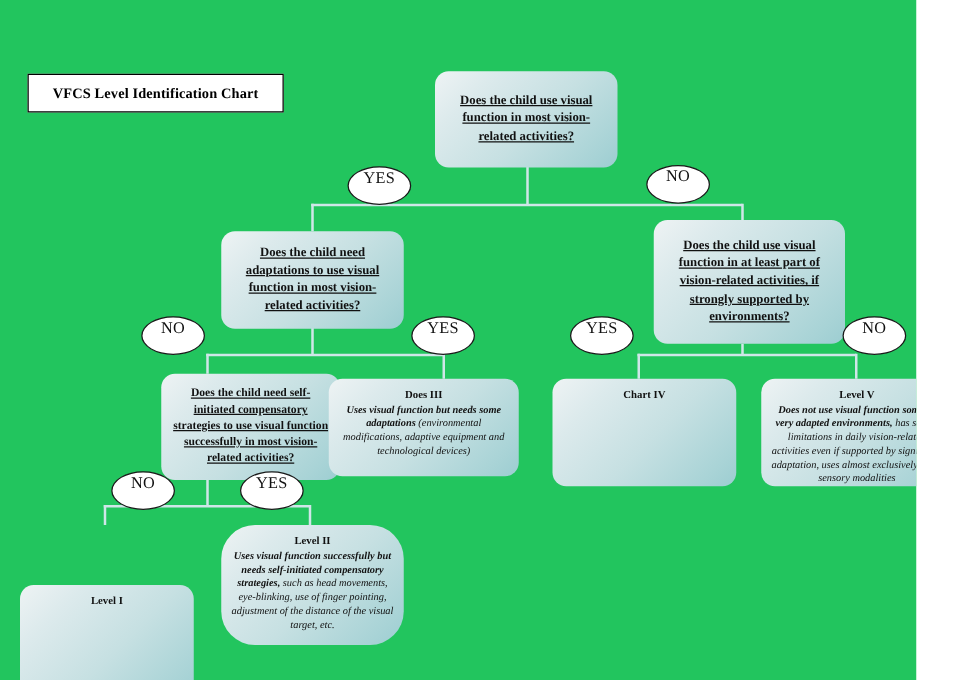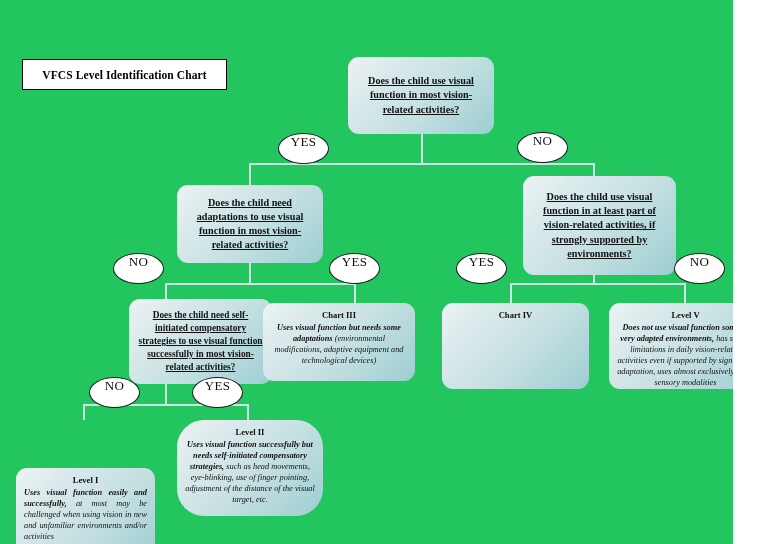--- a/index.html
+++ b/index.html
@@ -173,21 +173,21 @@
   </div>
   <div class="oval" style="left:674px; top:253px; width:51px; height:31px;">
     <span>NO</span>
   </div>
 
   <div class="node q-node" style="left:94px; top:299px; width:143px; height:85px; font-size:9.3px;margin-left:35px;">
     <span class="inner">Does the child need self-initiated compensatory strategies to use visual function successfully in most vision-related activities?</span>
   </div>
 
   <div class="node lvl-node" style="left:263px; top:303px; width:152px; height:78px;">
-    <span class="hdr">Chart III</span>
+    <span class="hdr">Does III</span>
     <span class="body"><span class="b">Uses visual function but needs some adaptations</span><span> (environmental modifications, adaptive equipment and technological devices)</span></span>
   </div>
 
   <div class="node lvl-node" style="left:442px; top:303px; width:147px; height:86px;">
     <span class="hdr">Chart IV</span>
   </div>
 
   <div class="node lvl-node" style="left:609px; top:303px; width:153px; height:86px;">
     <span class="hdr">Level V</span>
     <span class="body"><span class="b">Does not use visual function some in very adapted environments,</span><span> has severe limitations in daily vision-related activities even if supported by significant adaptation, uses almost exclusively other sensory modalities</span></span>
@@ -195,21 +195,20 @@
 
   <div class="oval" style="left:89px; top:377px; width:51px; height:31px;">
     <span>NO</span>
   </div>
   <div class="oval" style="left:192px; top:377px; width:51px; height:31px;">
     <span>YES</span>
   </div>
 
   <div class="node lvl-node lvl-justify" style="left:16px; top:420px; width:139px; height:96px; text-align:justify;margin-top:48px;">
     <span class="hdr">Level I</span>
-    <span class="body"><span class="b">Uses visual function easily and successfully,</span><span> at most may be challenged when using vision in new and unfamiliar environments and/or activities</span></span>
   </div>
 
   <div class="node lvl-node" style="left:177px; top:420px; width:146px; height:96px;border-radius:27px;">
     <span class="hdr">Level II</span>
     <span class="body"><span class="b">Uses visual function successfully but needs self-initiated compensatory strategies,</span><span> such as head movements, eye-blinking, use of finger pointing, adjustment of the distance of the visual target, etc.</span></span>
   </div>
 
 </div>
 
 </body></html>

